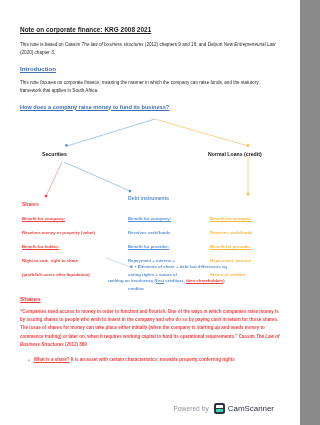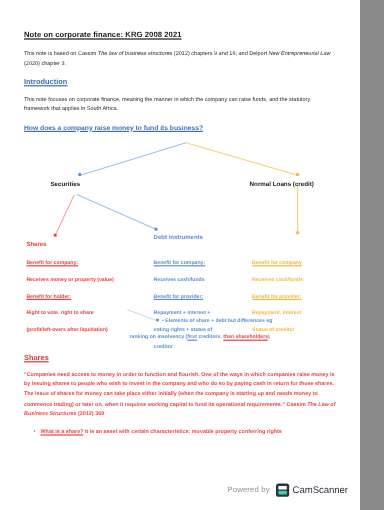--- a/index.html
+++ b/index.html
@@ -139,21 +139,20 @@
   
   .footer {
     position: absolute;
     left: 0; bottom: 0;
     width: 300px; height: 33px;
     background: #ffffff;
     display: flex;
     align-items: center;
     justify-content: flex-end;
     padding-right: 26px;
-    margin-left: 16px;
   }
   .powered {
     font-size: 6.5px;
     color: #8e9398;
     margin-right: 5px;
     letter-spacing: .1px;
   }
   .cs-badge {
     display: flex;
     align-items: center;

